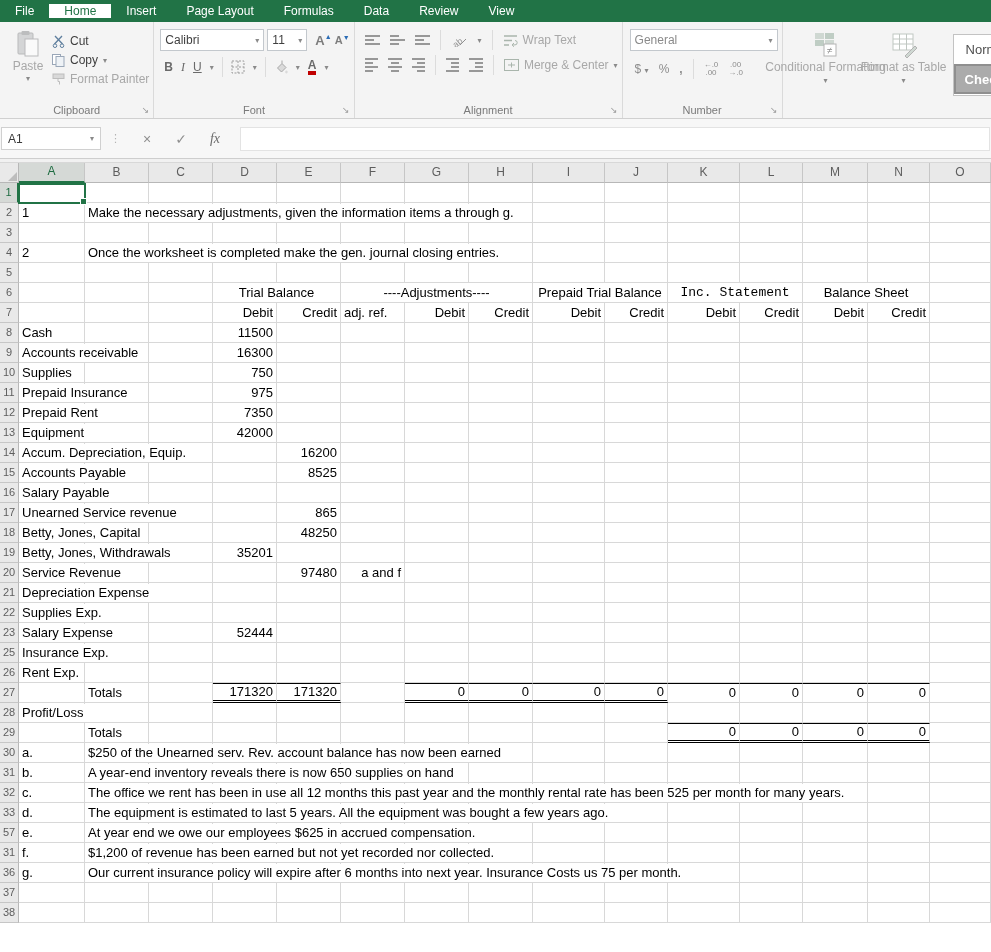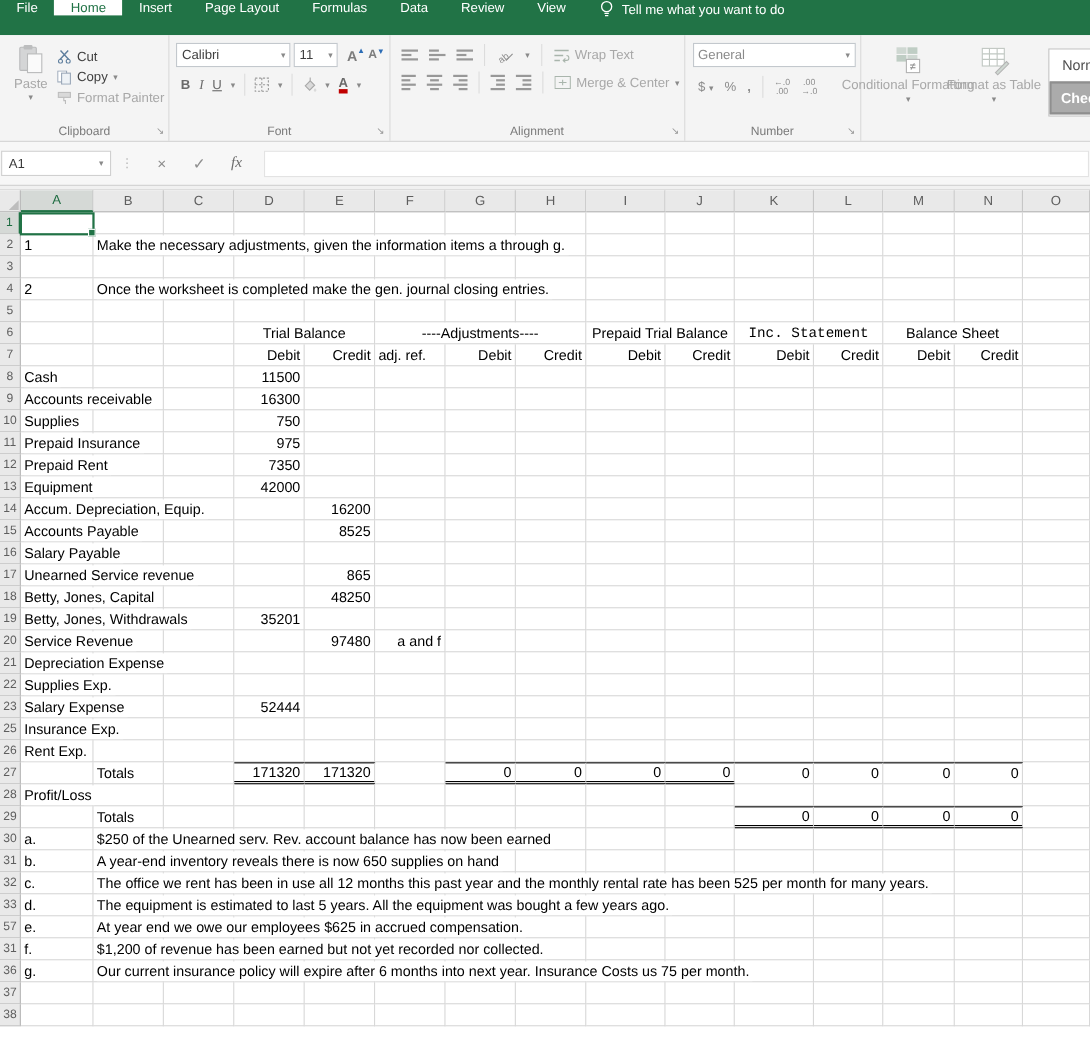--- a/index.html
+++ b/index.html
@@ -3,21 +3,21 @@
 <meta charset="utf-8">
 <style>
   * { box-sizing: border-box; margin: 0; padding: 0; }
   html,body { width: 991px; height: 952px; overflow: hidden; background:#fff;
     font-family: "Liberation Sans", sans-serif; }
   .ar { font-family:"DejaVu Sans", sans-serif; font-size:8px; color:#8a8a8a; }
   .launch { position:absolute; right:4px; bottom:3px; font-family:"DejaVu Sans",sans-serif;
     font-size:9px; color:#9a9a9a; line-height:9px; }
 
   
-  .tabbar { height:32px; background:#217346; display:flex; align-items:flex-start;
+  .tabbar { height:22px; background:#217346; display:flex; align-items:center;
     color:#fff; font-size:12px; }
   .tabs { display:flex; align-items:stretch; }
   .tab { padding:0 15px; display:flex; align-items:center; cursor:default; white-space:nowrap; }
   .tab.active { background:#fff; color:#217346; }
   .tellme { display:flex; align-items:center; gap:7px; margin-left:16px; white-space:nowrap; }
 
   
   .ribbon { height:97px; background:#f4f4f4; display:flex; align-items:stretch;
     border-bottom:1px solid #d0d0d0; font-size:12px; color:#444; }
   .grp { position:relative; border-right:1px solid #dadada; padding:4px 4px 16px 4px; }
@@ -120,27 +120,20 @@
     <div class="tabs">
         <div class="tab">File</div>
         <div class="tab active">Home</div>
         <div class="tab">Insert</div>
         <div class="tab">Page Layout</div>
         <div class="tab">Formulas</div>
         <div class="tab">Data</div>
         <div class="tab">Review</div>
         <div class="tab">View</div>
       </div>
-    <div class="tellme">
-      <svg width="13" height="17" viewBox="0 0 13 17">
-        <circle cx="6.5" cy="6" r="4.6" fill="none" stroke="#fff" stroke-width="1.2"></circle>
-        <path d="M4.5 12.2 h4 M5 14.2 h3" stroke="#fff" stroke-width="1.2" fill="none"></path>
-      </svg>
-      <span>Tell me what you want to do</span>
-    </div>
   </div>
 
   <div class="ribbon">
 
     <div class="grp grp-clip">
       <div class="bigbtn">
         <svg width="24" height="28" viewBox="0 0 24 28">
           <rect x="2" y="3" width="15" height="21" rx="1" fill="#d4d5d6" stroke="#b9babb"></rect>
           <rect x="5.5" y="1" width="8" height="4" rx="1" fill="#bcbdbe"></rect>
           <rect x="9" y="9" width="13" height="17" fill="#fafafa" stroke="#b9babb"></rect>

